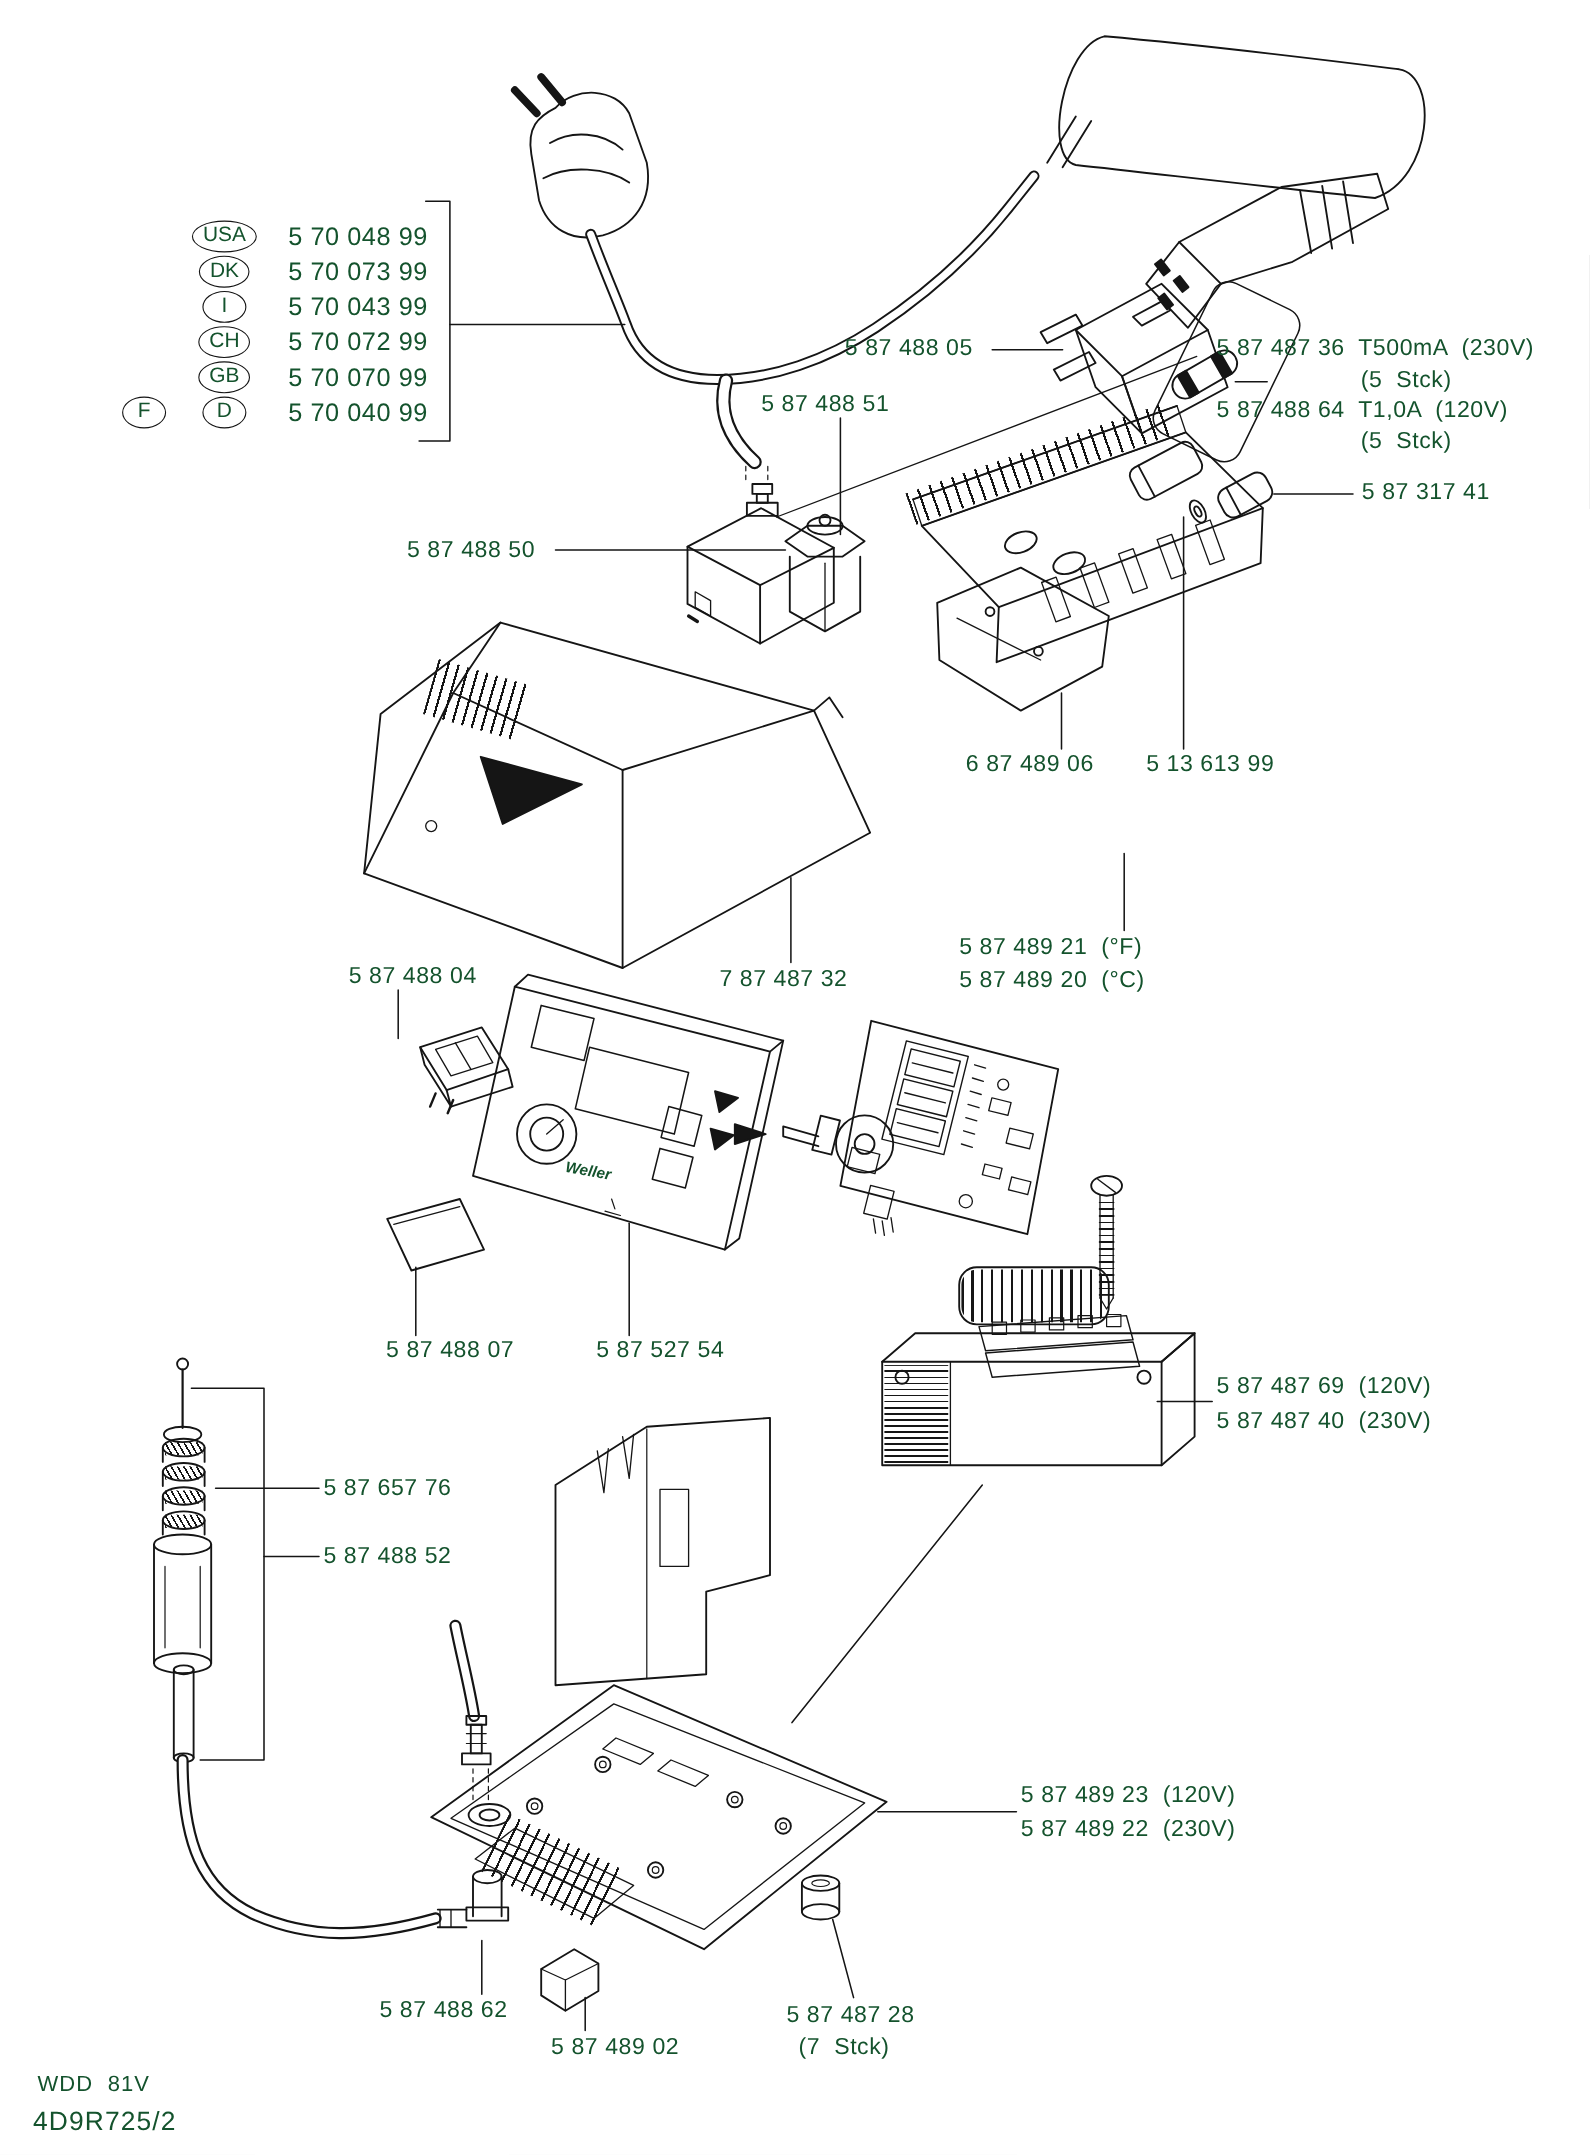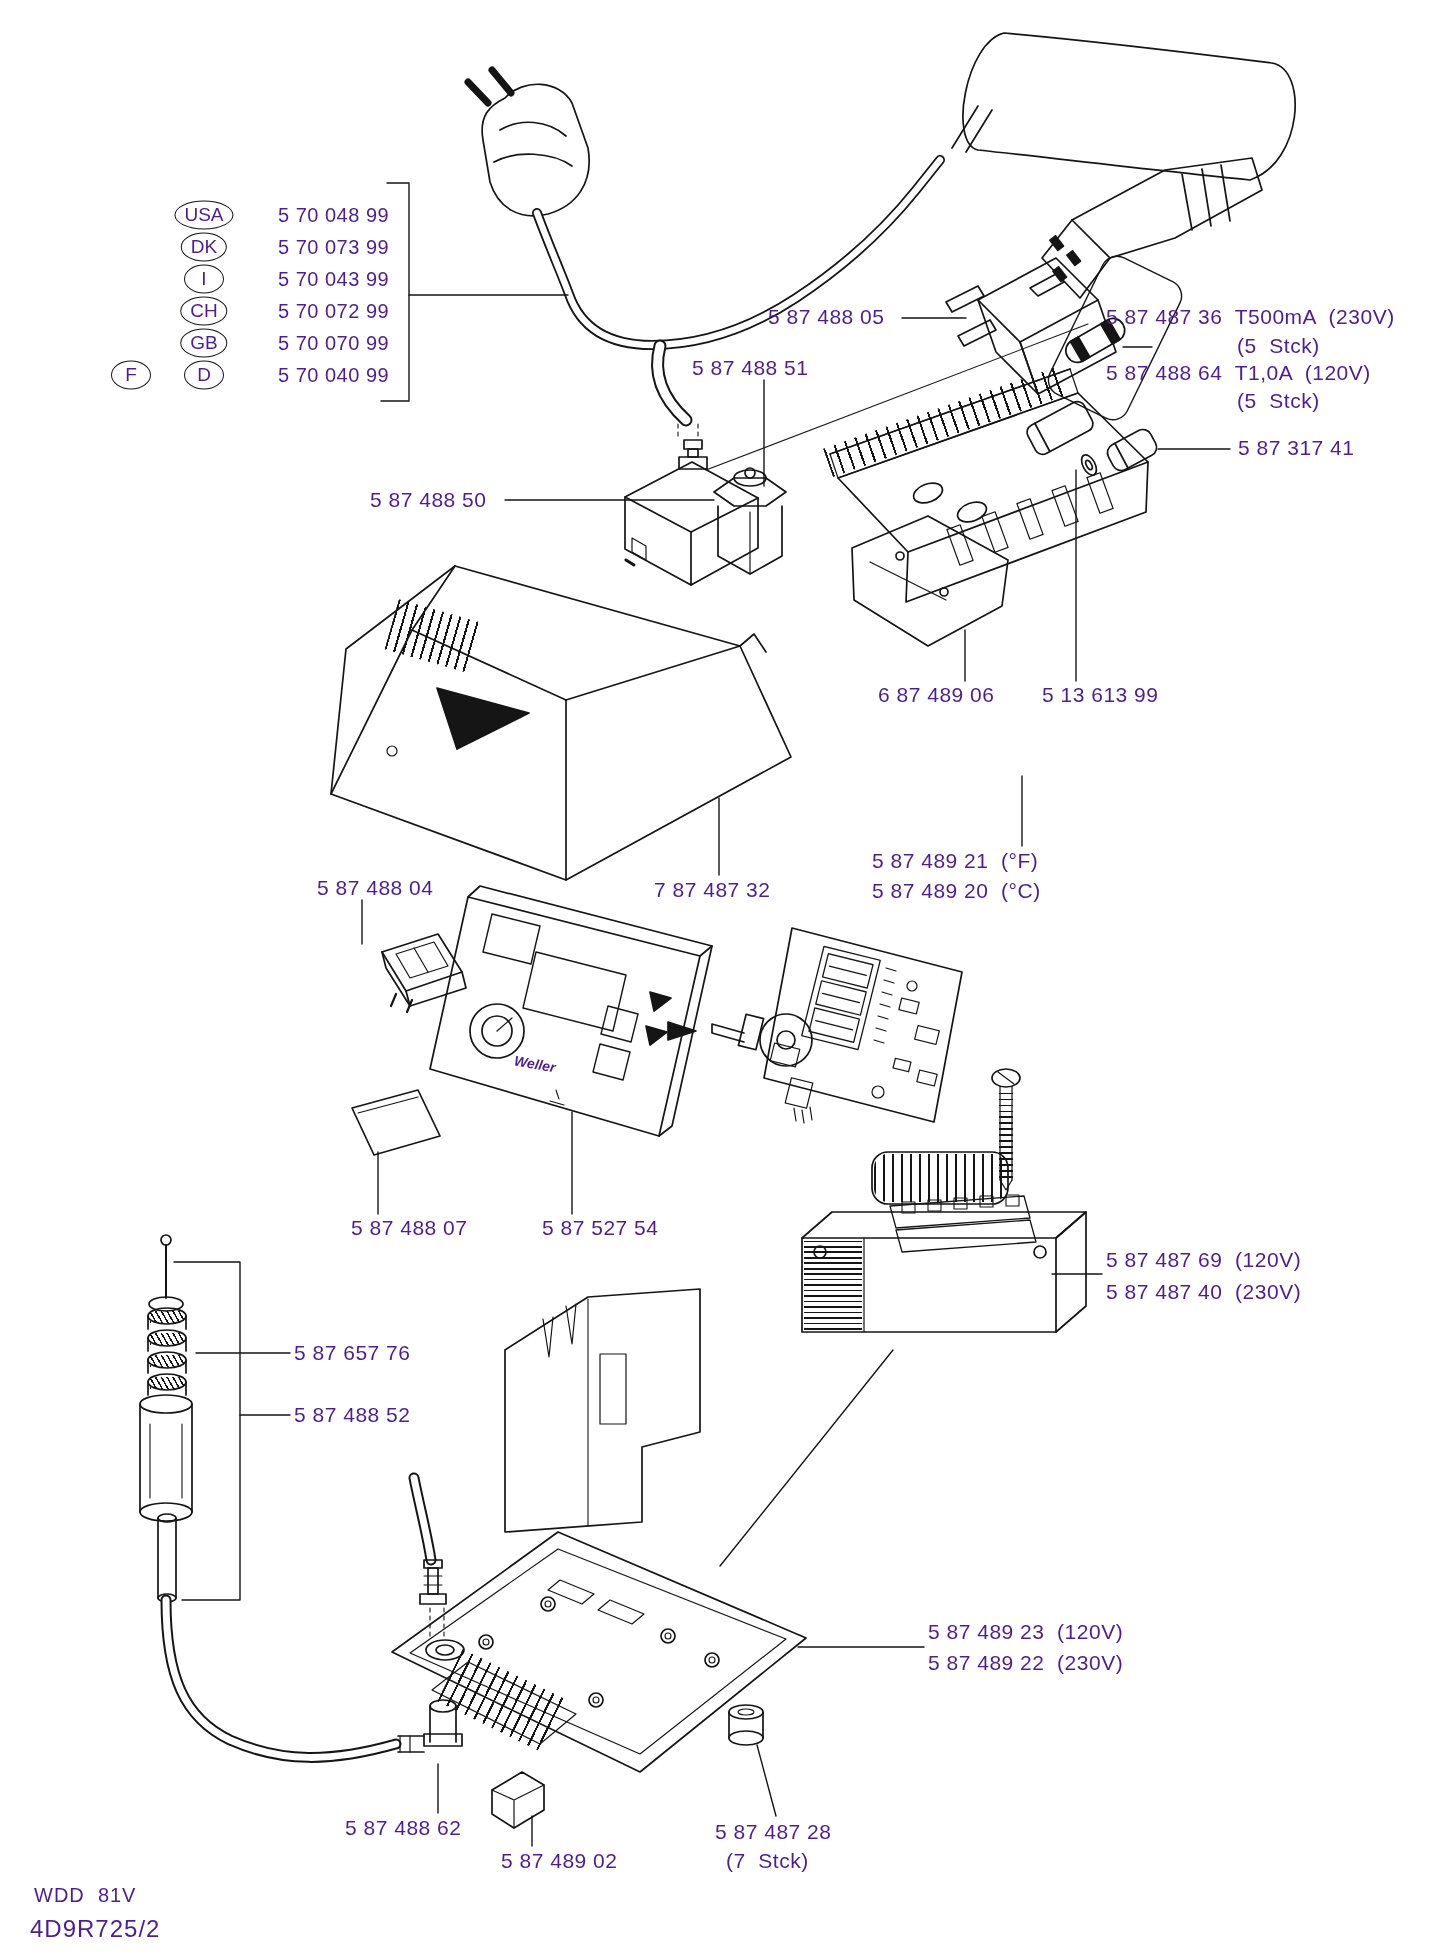--- a/index.html
+++ b/index.html
@@ -1,17 +1,17 @@
 <!DOCTYPE html>
 <html><head>
 <meta charset="utf-8">
 <style>
   html,body{margin:0;padding:0;background:#e8e8e8;}
   .stage{position:relative;width:1445px;height:1959px;background:#ffffff;overflow:hidden;
-         font-family:"Liberation Sans",sans-serif;color:#4c1d95;}
+         font-family:"Liberation Sans",sans-serif;color:#14532d;}
   svg.art{position:absolute;left:0;top:0;}
   .hatch{position:absolute;pointer-events:none;}
   #h-fins{left:833px;top:447px;width:250px;height:30px;transform:rotate(-19.3deg);transform-origin:0 100%;
           background:repeating-linear-gradient(90deg,#151515 0 2px,transparent 2px 11px);}
   #h-vents{left:390px;top:610px;width:86px;height:52px;transform:rotate(16deg);
           background:repeating-linear-gradient(90deg,#151515 0 2px,transparent 2px 9px);}
   #h-screw{left:999px;top:1090px;width:14px;height:88px;
           background:repeating-linear-gradient(0deg,#151515 0 1.5px,transparent 1.5px 6px);}
   #h-lam{left:804px;top:1241px;width:58px;height:89px;
           background:repeating-linear-gradient(0deg,#151515 0 1.6px,transparent 1.6px 5.5px);}
@@ -49,21 +49,21 @@
   #L48902{left:501px;top:1849px}
   #L48728{left:715px;top:1820px}
   #Lstck4{left:726px;top:1849px}
   #Lmodel{left:34px;top:1884px;font-size:20px;letter-spacing:1px}
   #Ldoc{left:30px;top:1917px;font-size:24px;letter-spacing:1px}
   .crow{position:absolute;left:0;width:420px;height:30px;}
   #crow0{top:200px}#crow1{top:232px}#crow2{top:264px}#crow3{top:296px}#crow4{top:328px}#crow5{top:360px}
   .ov,.ov2{position:absolute;top:50%;transform:translate(-50%,-50%);border:1.8px solid #141414;
       border-radius:50%;padding:0 9px;height:27px;line-height:25px;font-size:19px;text-align:center;min-width:20px;}
   .ov{left:204px}.ov2{left:131px}
-  .pn{position:absolute;left:278px;top:50%;transform:translateY(-50%);font-size:20px;letter-spacing:.5px;white-space:pre;}
+  .pn{position:absolute;left:262px;top:50%;transform:translateY(-50%);font-size:23px;letter-spacing:.5px;white-space:pre;}
   #brand{position:absolute;left:514px;top:1056px;transform:rotate(10deg);
          font-style:italic;font-weight:bold;font-size:14px;}
 </style>
 </head>
 <body>
 
 <div class="stage">
 
 <svg class="art" width="1445" height="1959" viewBox="0 0 1445 1959">
 <g fill="none" stroke="#151515" stroke-width="1.7" stroke-linejoin="round" stroke-linecap="round">

